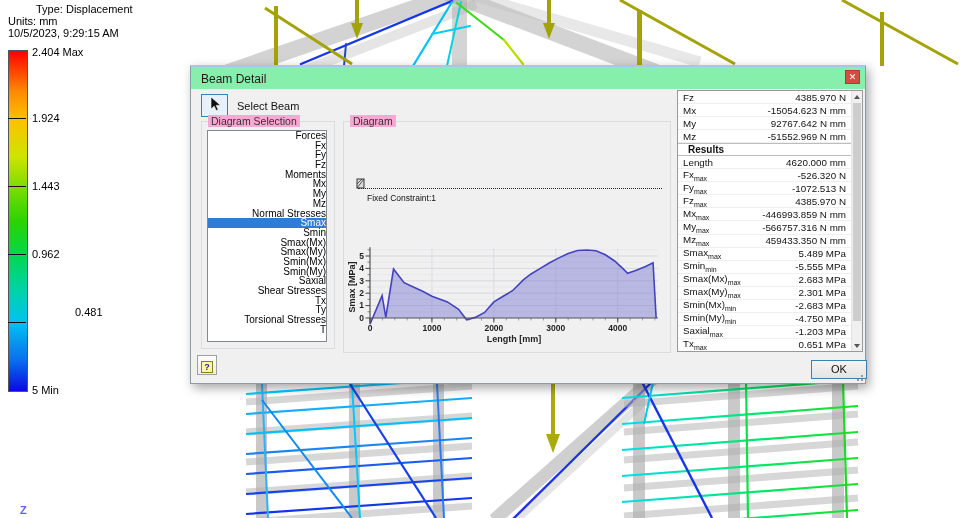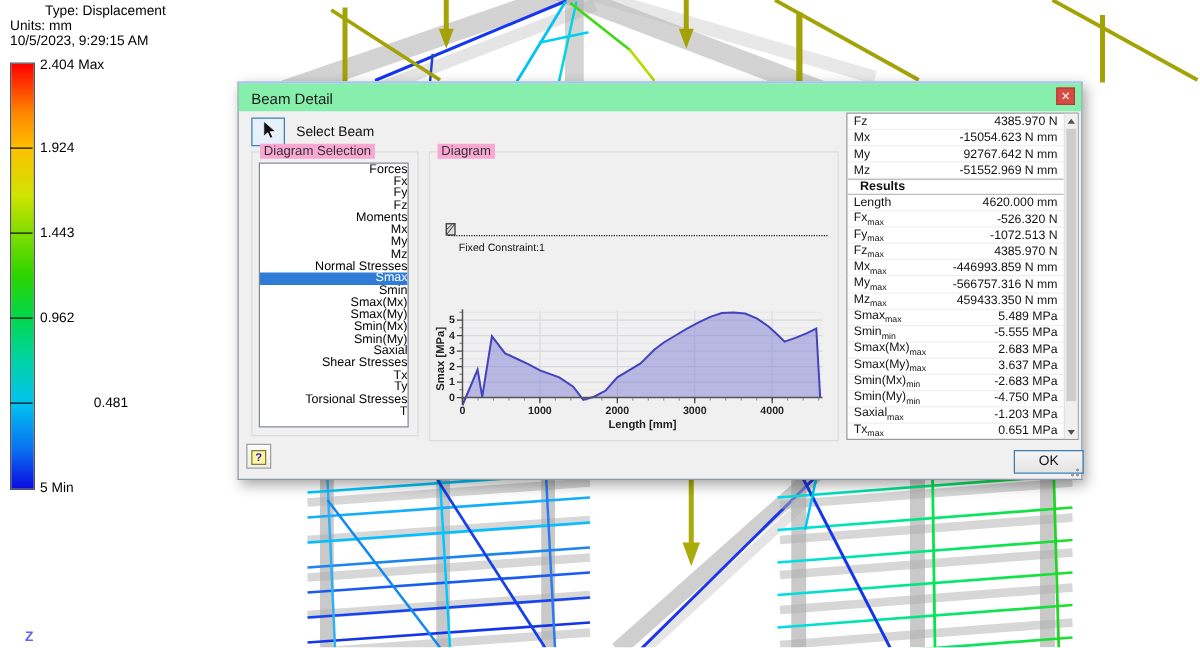--- a/index.html
+++ b/index.html
@@ -183,21 +183,21 @@
     <div class="leg-head" style="top:27px;">10/5/2023, 9:29:15 AM</div>
     <div id="legend-bar"></div>
     <div class="leg-tick" style="top:118px;"></div>
     <div class="leg-tick" style="top:186px;"></div>
     <div class="leg-tick" style="top:254px;"></div>
     <div class="leg-tick" style="top:322px;"></div>
     <div class="leg-label" style="top:53px;">2.404 Max</div>
     <div class="leg-label" style="top:119px;">1.924</div>
     <div class="leg-label" style="top:187px;">1.443</div>
     <div class="leg-label" style="top:255px;">0.962</div>
-    <div class="leg-label" style="top:323px;padding-left:43px;">0.481</div>
+    <div class="leg-label" style="top:313px;padding-left:43px;">0.481</div>
     <div class="leg-label" style="top:391px;">5 Min</div>
   </div>
 
   <div id="z-axis-label">Z</div>
 
   <div id="dialog">
     <div id="titlebar">
       <span id="dlg-title">Beam Detail</span>
       <div id="close-btn">✕</div>
     </div>
@@ -377,21 +377,21 @@
           <div class="trow">
             <span class="lbl">Smin<sub>min</sub></span>
             <span class="val">-5.555 MPa</span>
           </div>
           <div class="trow">
             <span class="lbl">Smax(Mx)<sub>max</sub></span>
             <span class="val">2.683 MPa</span>
           </div>
           <div class="trow">
             <span class="lbl">Smax(My)<sub>max</sub></span>
-            <span class="val">3.637 MPa</span>
+            <span class="val">2.301 MPa</span>
           </div>
           <div class="trow">
             <span class="lbl">Smin(Mx)<sub>min</sub></span>
             <span class="val">-2.683 MPa</span>
           </div>
           <div class="trow">
             <span class="lbl">Smin(My)<sub>min</sub></span>
             <span class="val">-4.750 MPa</span>
           </div>
           <div class="trow">

